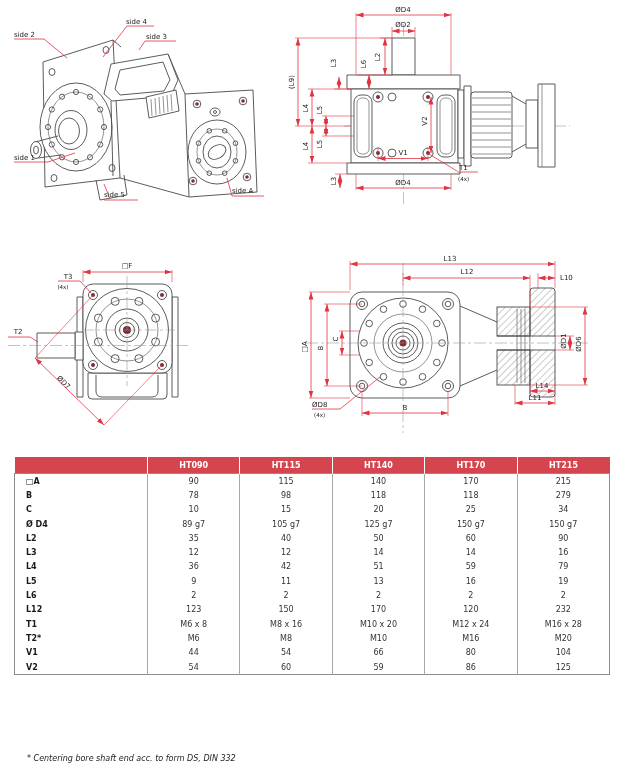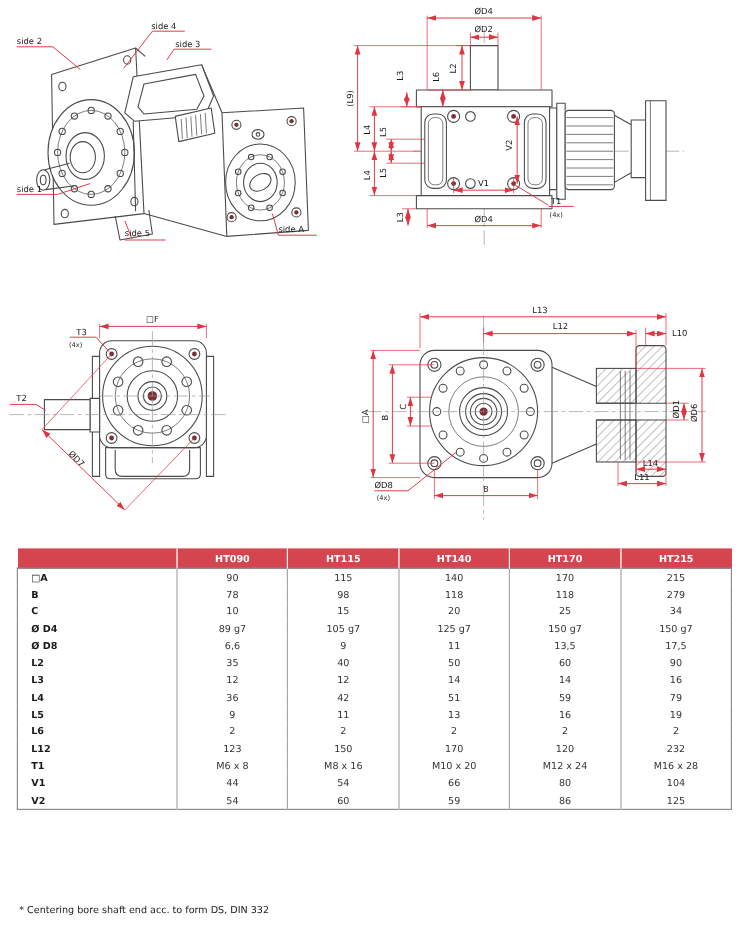--- a/index.html
+++ b/index.html
@@ -24,21 +24,21 @@
   table.dim { width:100%; border-collapse:collapse; table-layout:fixed; }
   table.dim thead th { background:#d5454f; color:#fff; font-size:8px; font-weight:bold;
                        height:16px; padding:0; border-left:1.5px solid #fff; }
   table.dim thead th:first-child { border-left:none; }
   table.dim col.lab { width:133px; }
   table.dim tbody { border:1px solid #8c8c8c; }
   table.dim tbody th { text-align:left; padding:0 0 0 11px; font-size:8px; font-weight:bold;
                        color:#1a1a1a; height:14.3px; }
   table.dim tbody td { border-left:1px solid #a8a8a8; text-align:center; font-size:8px;
                        color:#333; height:14.3px; padding:0; }
-  .footnote { position:absolute; left:16px; top:754px; font-size:8px; color:#222; }
+  .footnote { position:absolute; left:27px; top:754px; font-size:8px; color:#222;font-style:italic; }
 </style>
 </head>
 <body>
 
 <div class="page">
 
   <svg style="left:8px; top:4px;" width="285" height="220" viewBox="0 0 285 220">
     <g>
 
       <path class="geow" d="M35,58 L105,36 L112,174 L37,183 Z"></path>
@@ -362,28 +362,20 @@
           </tr>
           <tr>
             <th>Ø D4</th>
             <td>89 g7</td>
             <td>105 g7</td>
             <td>125 g7</td>
             <td>150 g7</td>
             <td>150 g7</td>
           </tr>
           <tr>
-            <th>Ø D8</th>
-            <td>6,6</td>
-            <td>9</td>
-            <td>11</td>
-            <td>13,5</td>
-            <td>17,5</td>
-          </tr>
-          <tr>
             <th>L2</th>
             <td>35</td>
             <td>40</td>
             <td>50</td>
             <td>60</td>
             <td>90</td>
           </tr>
           <tr>
             <th>L3</th>
             <td>12</td>
@@ -426,20 +418,28 @@
           </tr>
           <tr>
             <th>T1</th>
             <td>M6 x 8</td>
             <td>M8 x 16</td>
             <td>M10 x 20</td>
             <td>M12 x 24</td>
             <td>M16 x 28</td>
           </tr>
           <tr>
+            <th>T2*</th>
+            <td>M6</td>
+            <td>M8</td>
+            <td>M10</td>
+            <td>M16</td>
+            <td>M20</td>
+          </tr>
+          <tr>
             <th>V1</th>
             <td>44</td>
             <td>54</td>
             <td>66</td>
             <td>80</td>
             <td>104</td>
           </tr>
           <tr>
             <th>V2</th>
             <td>54</td>

